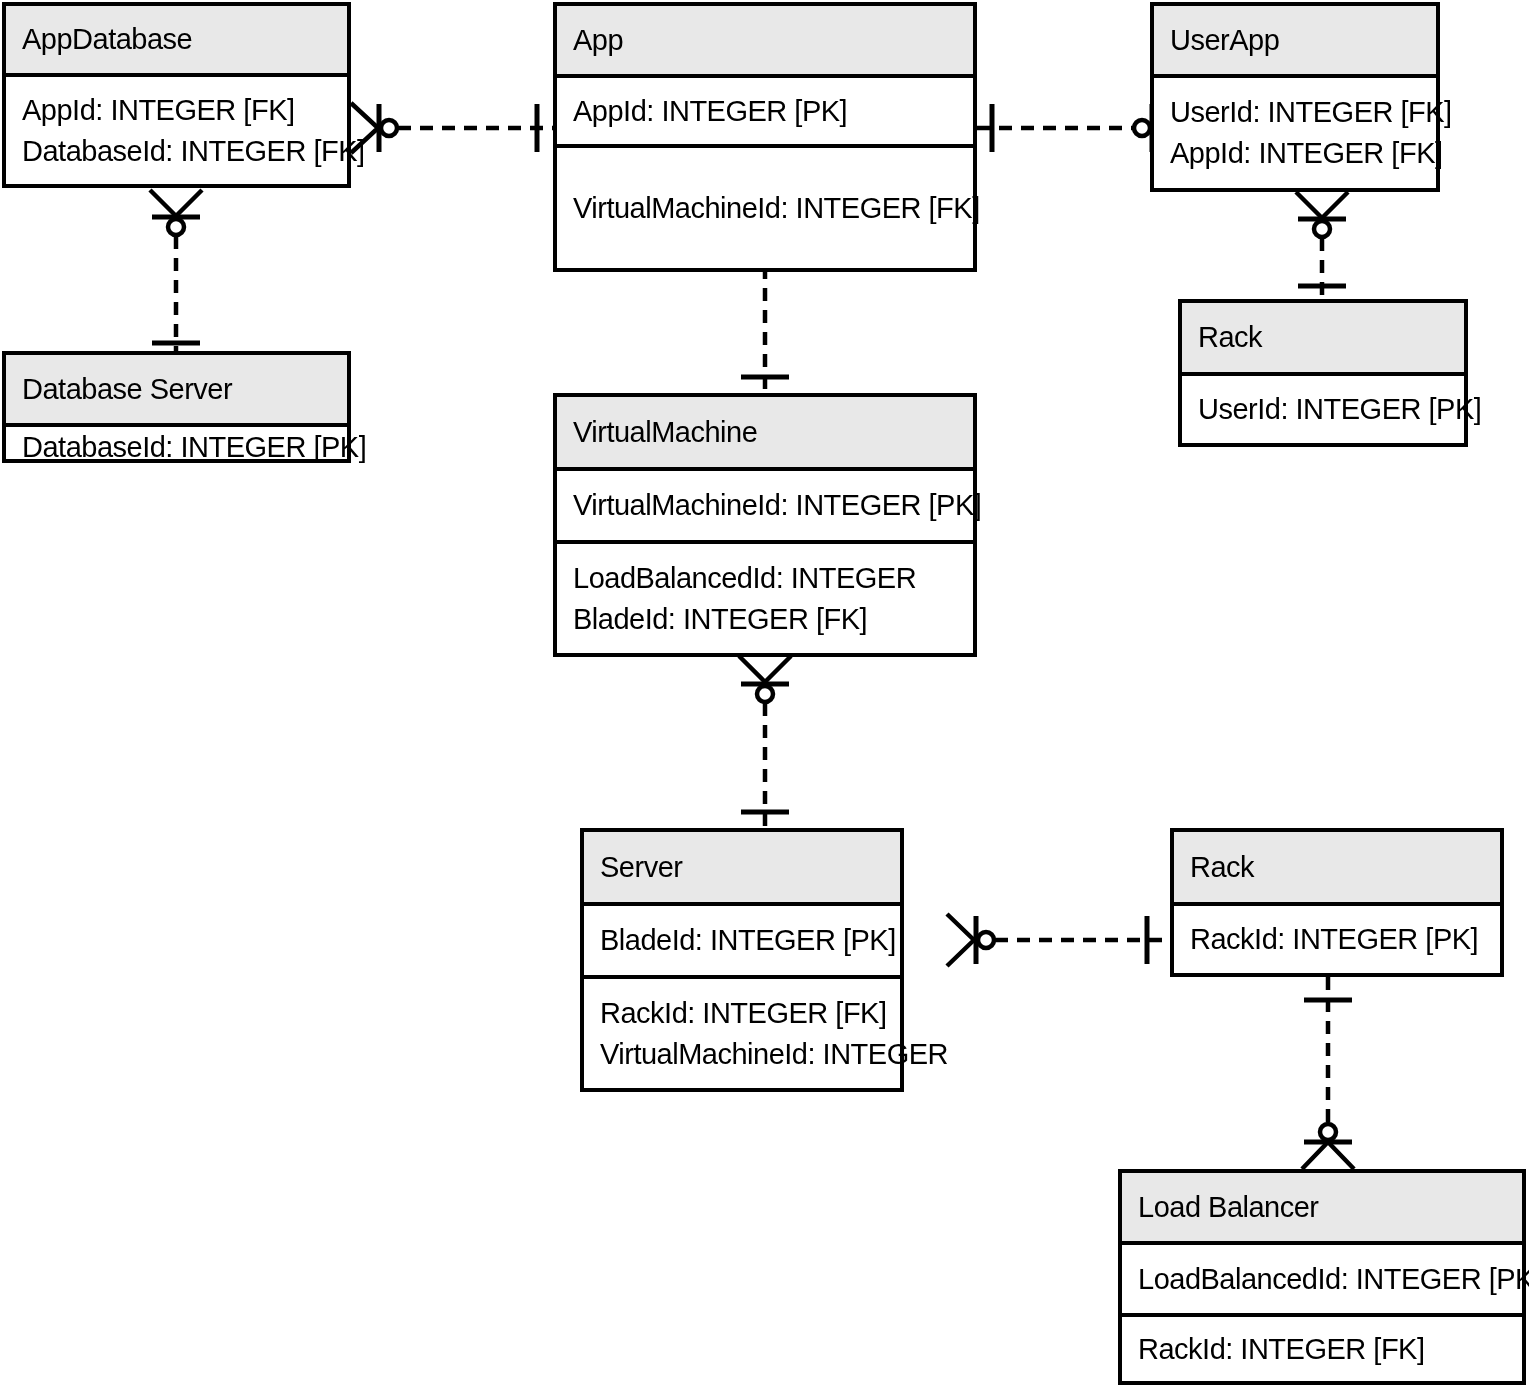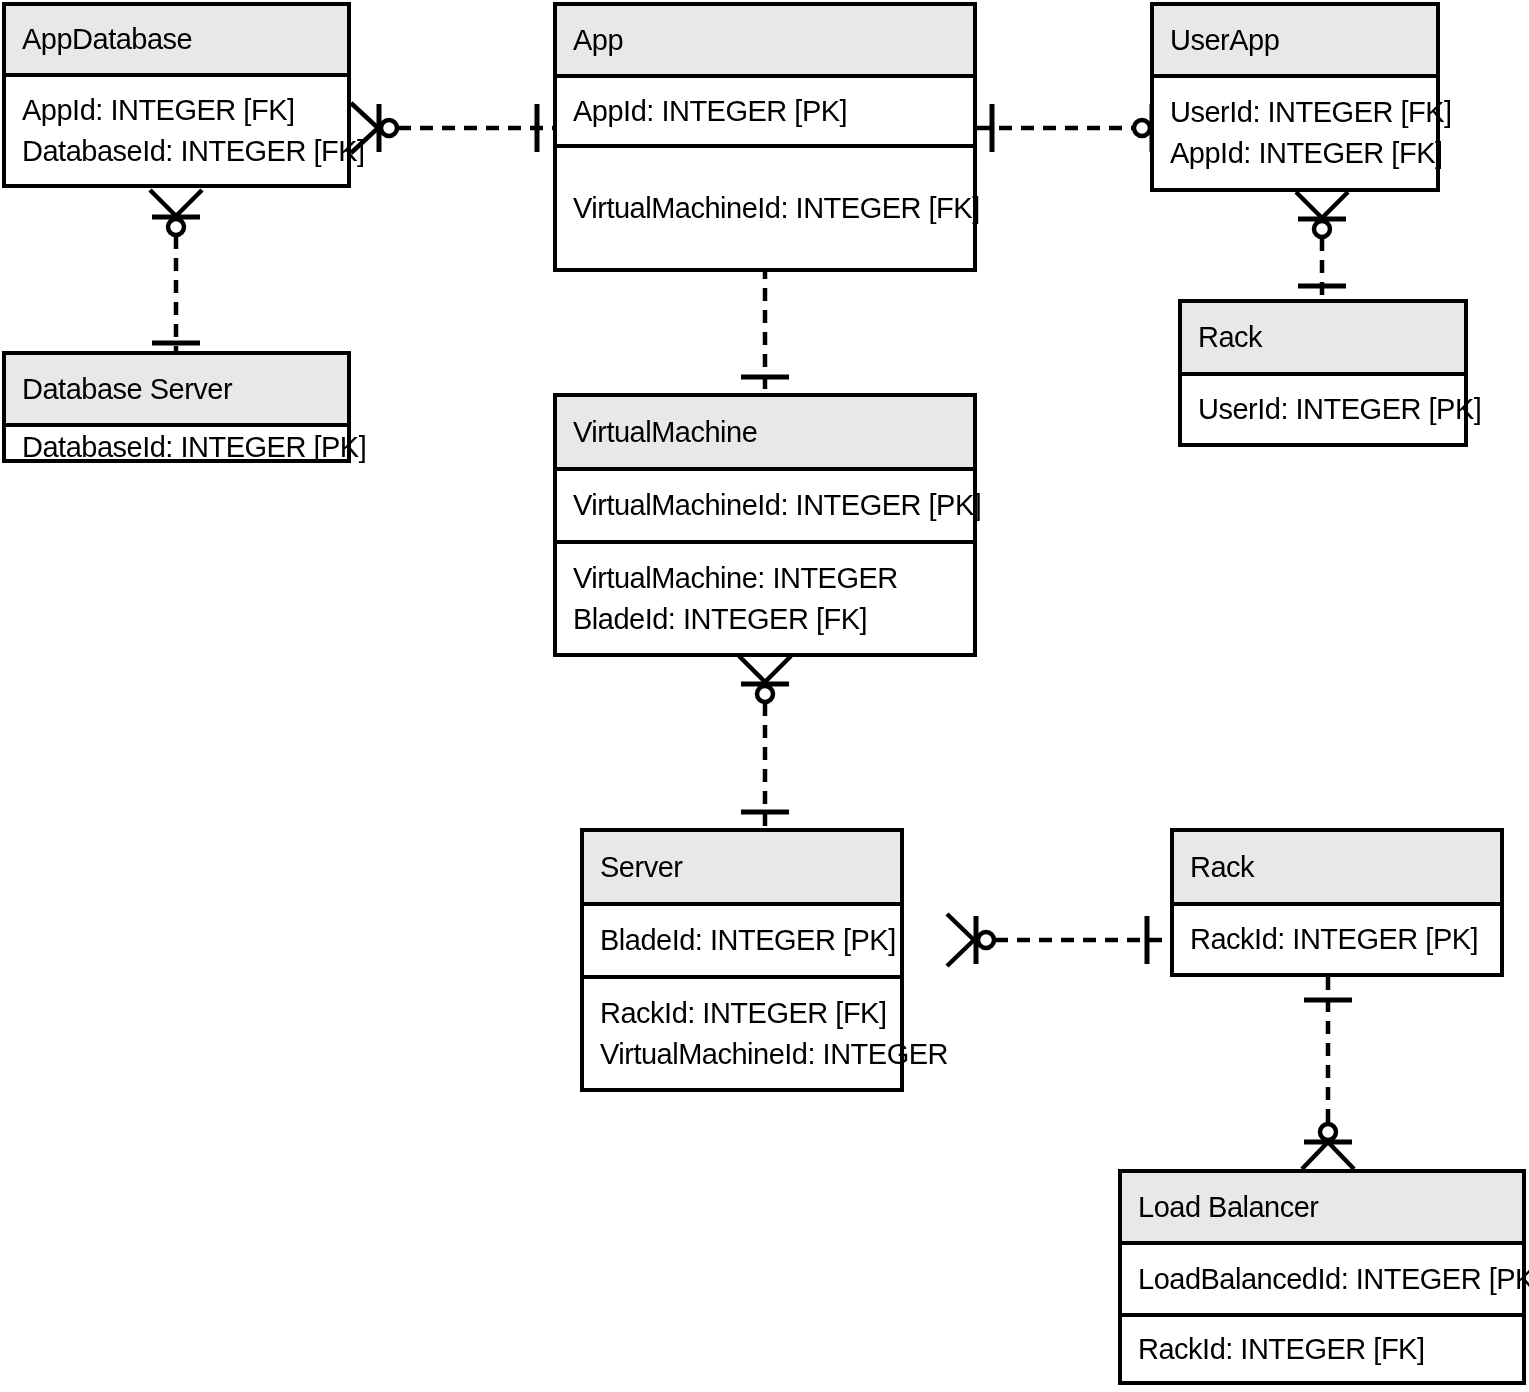--- a/index.html
+++ b/index.html
@@ -170,21 +170,21 @@
       <div class="attr-row">DatabaseId: INTEGER [PK]</div>
     </div>
   </div>
 
   <div class="entity" style="left:553px; top:393px; width:424px; height:264px;">
     <div class="ent-header" style="height:74px">VirtualMachine</div>
     <div class="ent-section" style="height:73px">
       <div class="attr-row">VirtualMachineId: INTEGER [PK]</div>
     </div>
     <div class="ent-section last">
-      <div class="attr-row">VirtualMachine: INTEGER</div>
+      <div class="attr-row">LoadBalancedId: INTEGER</div>
       <div class="attr-row">BladeId: INTEGER [FK]</div>
     </div>
   </div>
 
   <div class="entity" style="left:580px; top:828px; width:324px; height:264px;">
     <div class="ent-header" style="height:74px">Server</div>
     <div class="ent-section" style="height:73px">
       <div class="attr-row">BladeId: INTEGER [PK]</div>
     </div>
     <div class="ent-section last">

